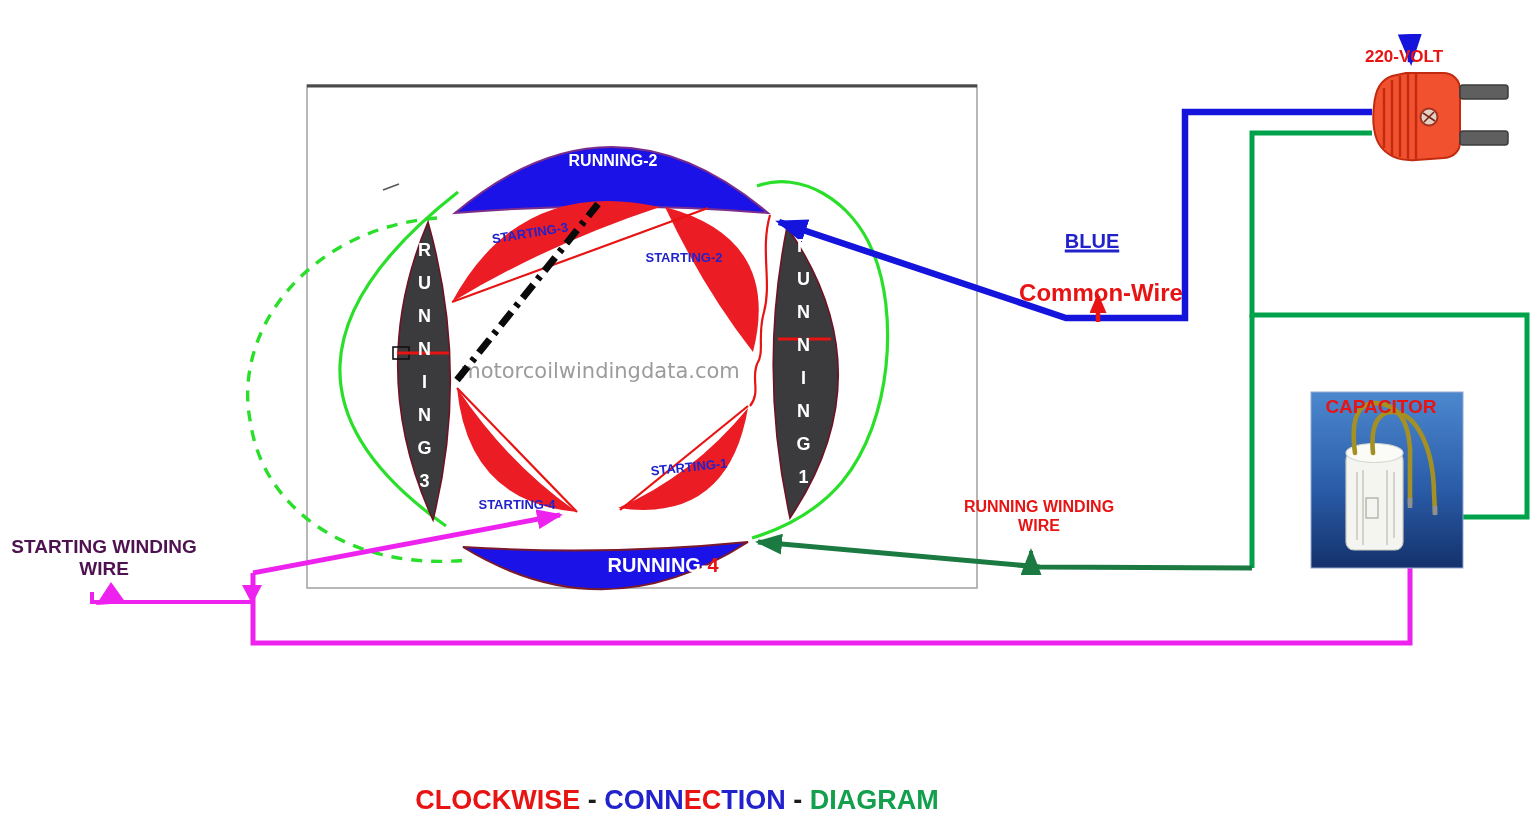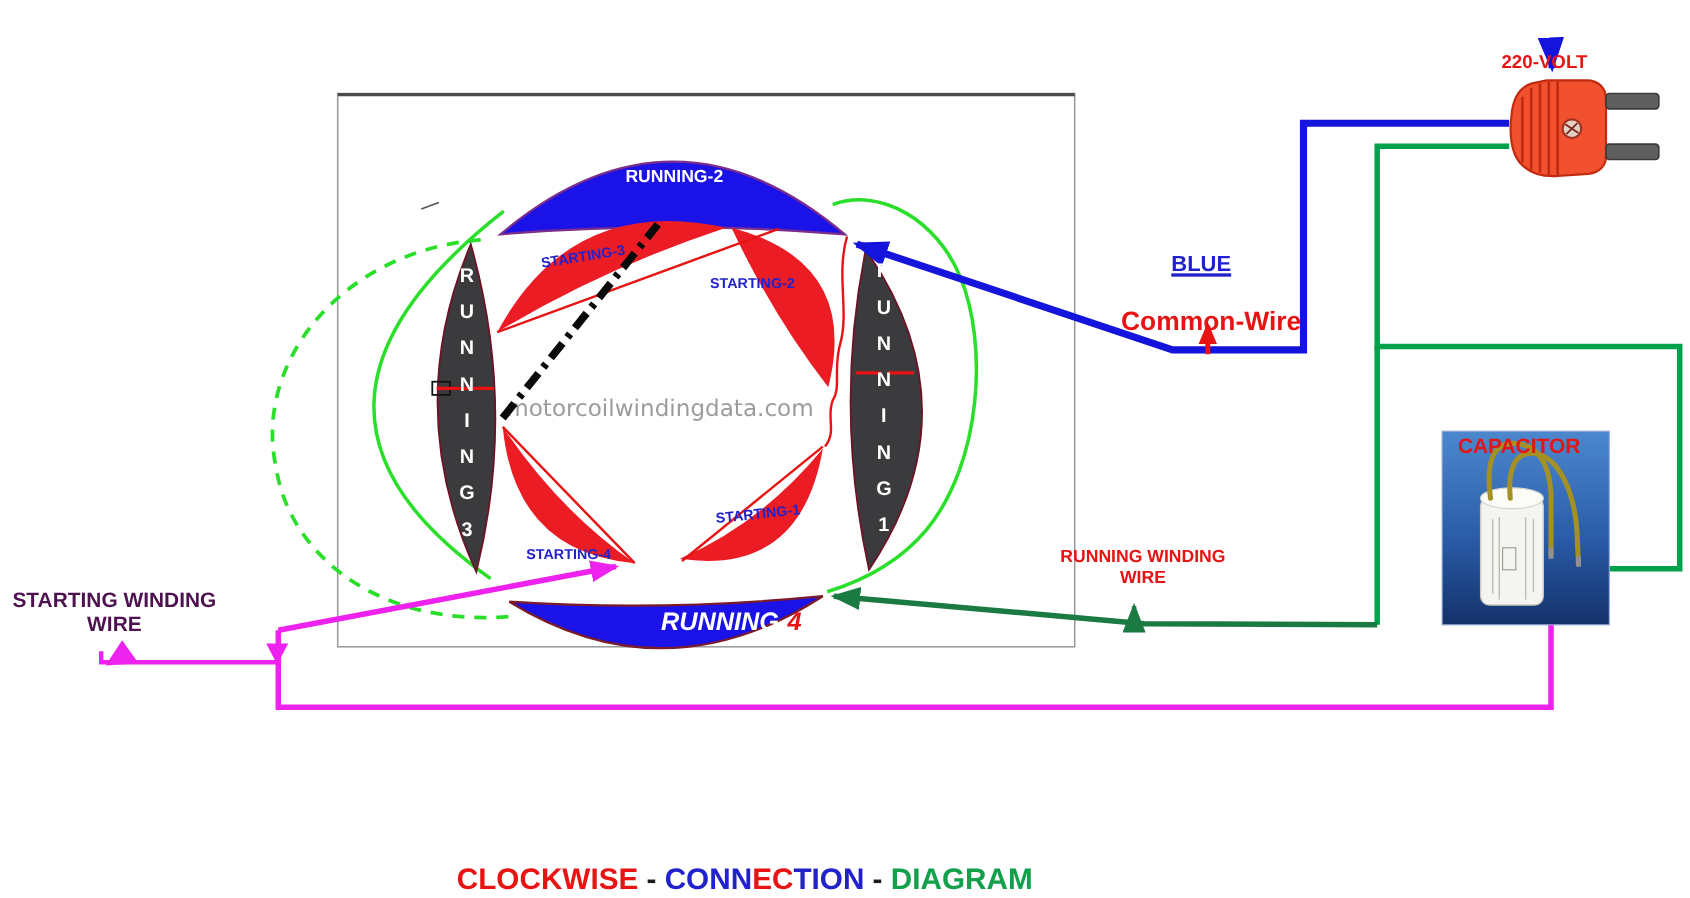--- a/index.html
+++ b/index.html
@@ -19,21 +19,21 @@
   .u{text-decoration-thickness:3px;}
   #main-title{left:638px;top:103px;font-size:22px;}
   #bottom-title{left:662px;top:800px;font-size:27px;letter-spacing:0px;}
   #power-supply-label{left:1404px;top:25px;font-size:17px;text-align:center;line-height:1.25;}
   #blue-wire-label{left:1092px;top:241px;font-size:20px;text-decoration:underline;text-decoration-thickness:2.5px;}
   #common-wire-label{left:1101px;top:261px;font-size:24px;margin-top:32px;}
   #running-wire-label{left:1039px;top:517px;font-size:16px;}
   #starting-wire-label{left:104px;top:558px;font-size:19px;}
   #capacitor-label{left:1381px;top:407px;font-size:19px;text-align:center;}
   #running2-label{left:613px;top:161px;font-size:16px;text-align:center;}
-  #running4-label{left:652px;top:565px;font-size:23px;font-style:italic;}
+  #running4-label{left:652px;top:565px;font-size:20px;}
   .s-lbl{font-size:13px;}
   #starting3-label{left:530px;top:233px;transform:translate(-50%,-50%) rotate(-9deg);}
   #starting2-label{left:684px;top:257px;}
   #starting4-label{left:517px;top:461px;margin-top:43px;}
   #starting1-label{left:689px;top:467px;transform:translate(-50%,-50%) rotate(-6deg);}
   .vlabel{
     position:absolute;z-index:2;transform:translate(-50%,-50%);
     writing-mode:vertical-lr;text-orientation:upright;
     font-weight:bold;color:#fff;font-size:18px;letter-spacing:13px;white-space:pre;
   }

